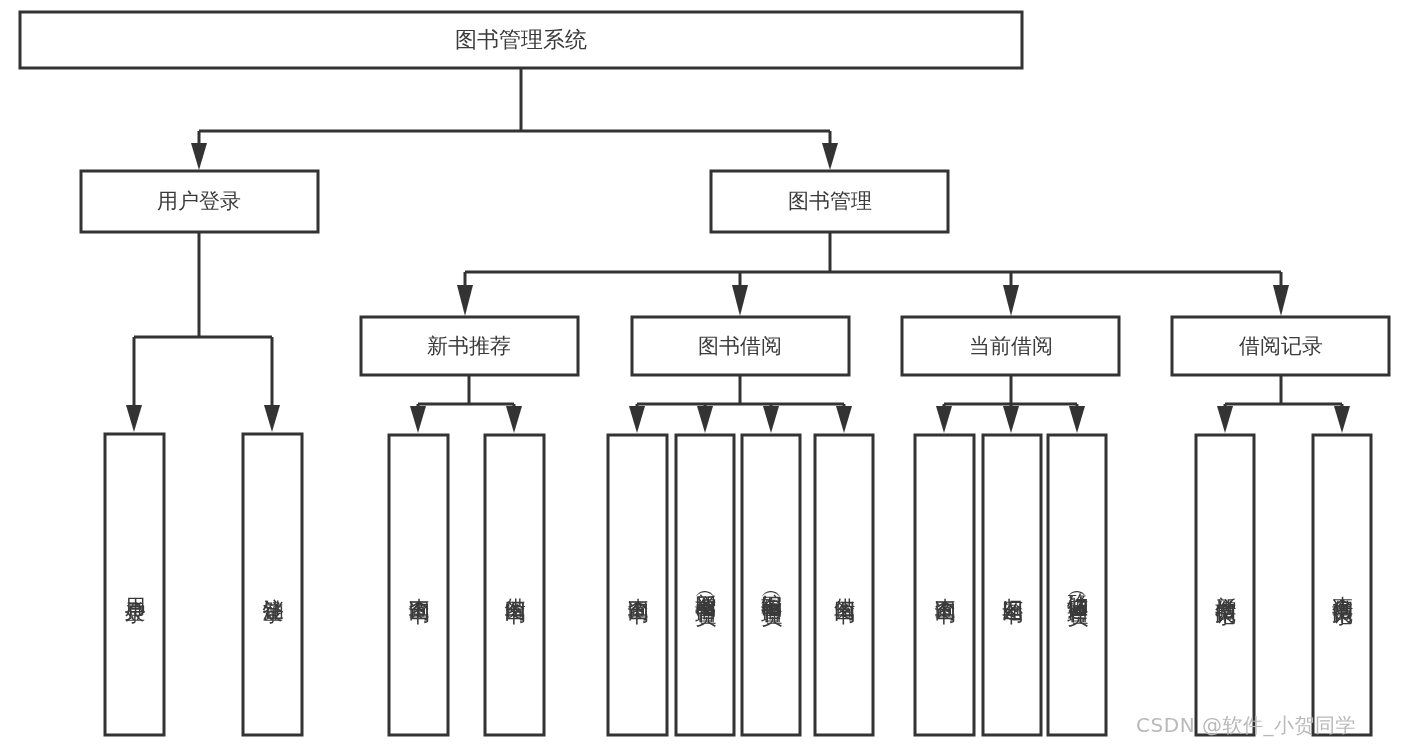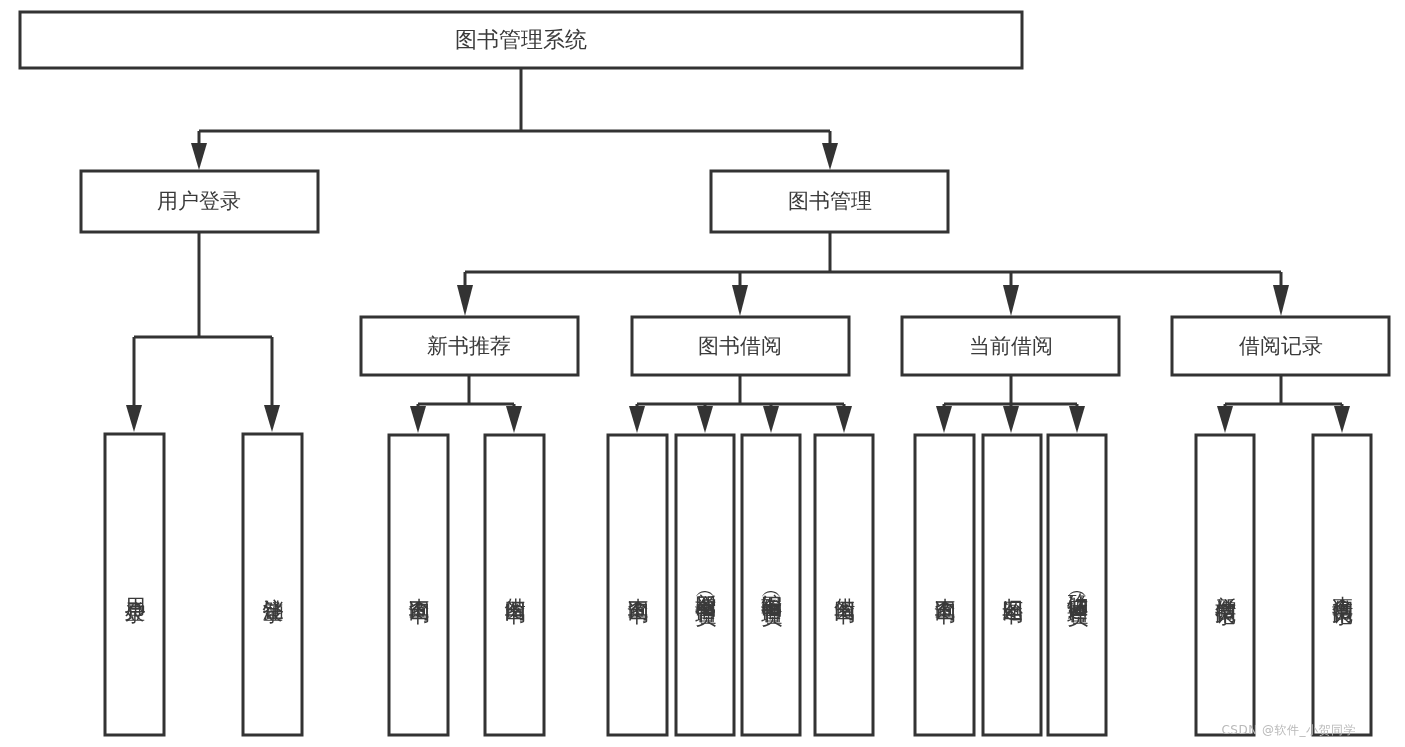--- a/index.html
+++ b/index.html
@@ -71,21 +71,21 @@
     color: #3a3a3a;
     letter-spacing: 2px;
     white-space: nowrap;
     text-align: center;
   }
   .watermark {
     position: absolute;
     right: 12px;
     bottom: 8px;
     font-family: "DejaVu Sans", "Liberation Sans", sans-serif;
-    font-size: 12px;
+    font-size: 20px;
     color: #b9b9b9;
     white-space: nowrap;
     letter-spacing: 0.5px;
   }
 </style>
 </head>
 <body>
 
 <div id="diagram-root">
 

